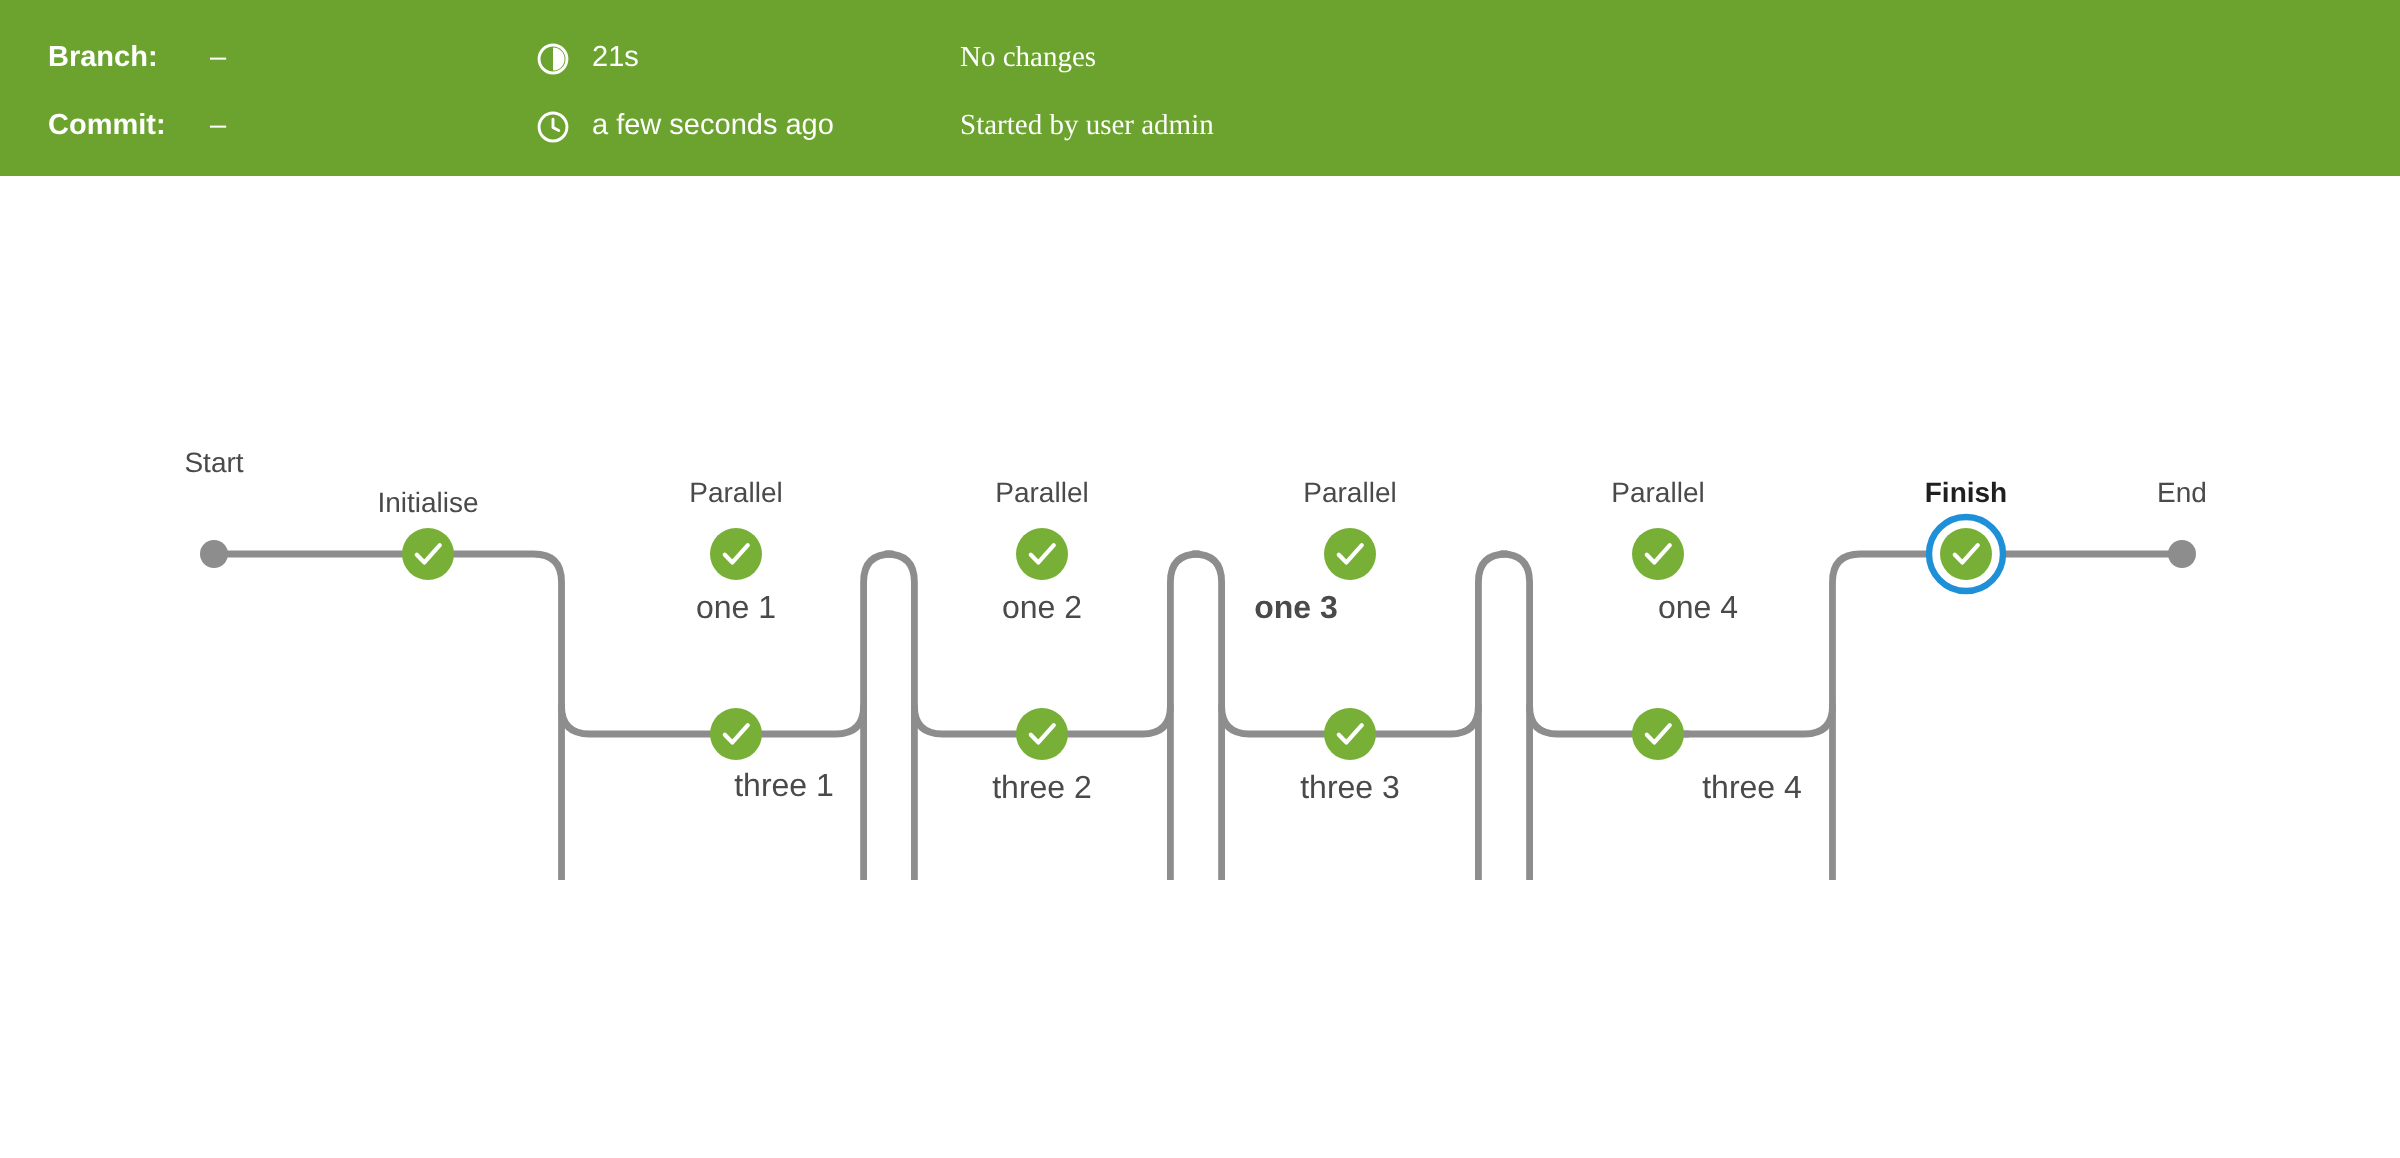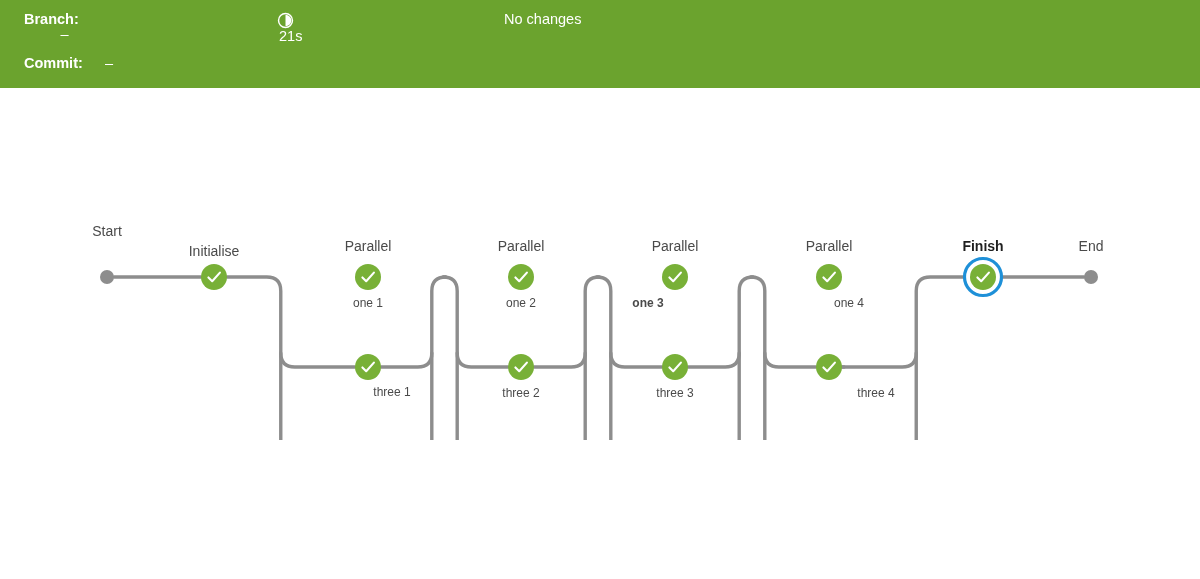--- a/index.html
+++ b/index.html
@@ -24,40 +24,40 @@
   .hdr-row {
     position: absolute;
     left: 0;
     height: 34px;
     display: flex;
     align-items: center;
     white-space: nowrap;
     font-size: 14.5px;
     line-height: 1;
   }
-  .hdr-row.r1 { top: 12px; flex-direction: column; }
+  .hdr-row.r1 { top: 12px; }
   .hdr-row.r2 { top: 46px; }
 
   .hdr-label {
     font-weight: bold;
     font-size: 14.5px;
     color: #ffffff;
   }
   .hdr-value {
     font-size: 14.5px;
     color: #ffffff;
   }
   .col-meta { left: 24px; width: 230px; }
   .col-meta .hdr-label { display: inline-block; width: 63px; }
   .col-meta .hdr-value { display: inline-block; margin-left: 18px; }
 
   .col-time { left: 268px; width: 230px; }
   .col-time .hdr-value { margin-left: 11px; }
 
-  .col-info { left: 504px; width: 420px; }
+  .col-info { left: 480px; width: 420px; font-family: Liberation Serif, serif; }
 
   .hdr-icon {
     width: 17px; height: 17px;
     display: inline-block;
     flex: 0 0 auto;
     position: relative;
   }
   .hdr-icon svg { display: block; }
 
   
@@ -80,21 +80,21 @@
     white-space: nowrap;
     transform: translateX(-50%);
     line-height: 1;
   }
   .stage-top-label.selected {
     color: #1f1f1f;
     font-weight: bold;
   }
   .branch-label {
     position: absolute;
-    font-size: 12px;
+    font-size: 16px;
     color: #4a4a4a;
     text-align: center;
     white-space: nowrap;
     transform: translateX(-50%);
     line-height: 1;
   }
 
   
   .log-section {
     position: relative;
@@ -122,25 +122,37 @@
   <div class="hdr-col col-time">
     <div class="hdr-row r1">
       <span class="hdr-icon">
         <svg width="17" height="17" viewBox="0 0 20 20">
           <circle cx="10" cy="10" r="8.2" fill="none" stroke="#ffffff" stroke-width="1.7"></circle>
           <path d="M10 3.2 A6.8 6.8 0 0 1 10 16.8 Z" fill="#ffffff"></path>
         </svg>
       </span>
       <span class="hdr-value">21s</span>
     </div>
+    <div class="hdr-row r2">
+      <span class="hdr-icon">
+        <svg width="17" height="17" viewBox="0 0 20 20">
+          <circle cx="10" cy="10" r="8.2" fill="none" stroke="#ffffff" stroke-width="1.7"></circle>
+          <path d="M10 5.4 L10 10.3 L13.4 12.1" fill="none" stroke="#ffffff" stroke-width="1.7" stroke-linecap="round" stroke-linejoin="round"></path>
+        </svg>
+      </span>
+      <span class="hdr-value">a few seconds ago</span>
+    </div>
   </div>
 
   <div class="hdr-col col-info">
     <div class="hdr-row r1">
       <span class="hdr-value">No changes</span>
+    </div>
+    <div class="hdr-row r2">
+      <span class="hdr-value">Started by user admin</span>
     </div>
   </div>
 
 </div>
 
 <div class="graph-area">
   <svg class="graph-svg" id="graph-svg" viewBox="0 0 1200 352">
       <path d="M114 189 L201 189" fill="none" stroke="#8d8d8d" stroke-width="3.4" stroke-linecap="round"></path>
       <path d="M227 189 L266.76 189 Q280.76 189 280.76 203 L280.76 355 Q280.76 369 294.76 369 L355 369" fill="none" stroke="#8d8d8d" stroke-width="3.4" stroke-linecap="round" stroke-linejoin="round"></path>
       <path d="M280.76 265 Q280.76 279 294.76 279 L355 279" fill="none" stroke="#8d8d8d" stroke-width="3.4" stroke-linecap="round" stroke-linejoin="round"></path>

